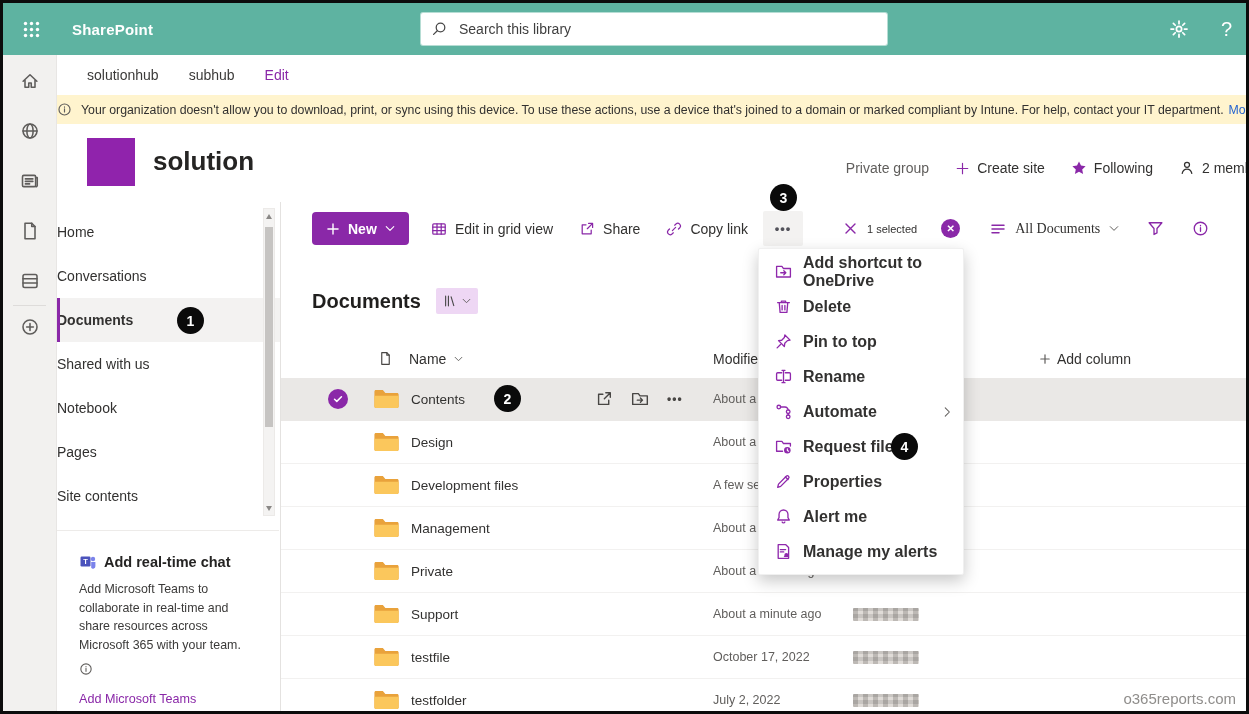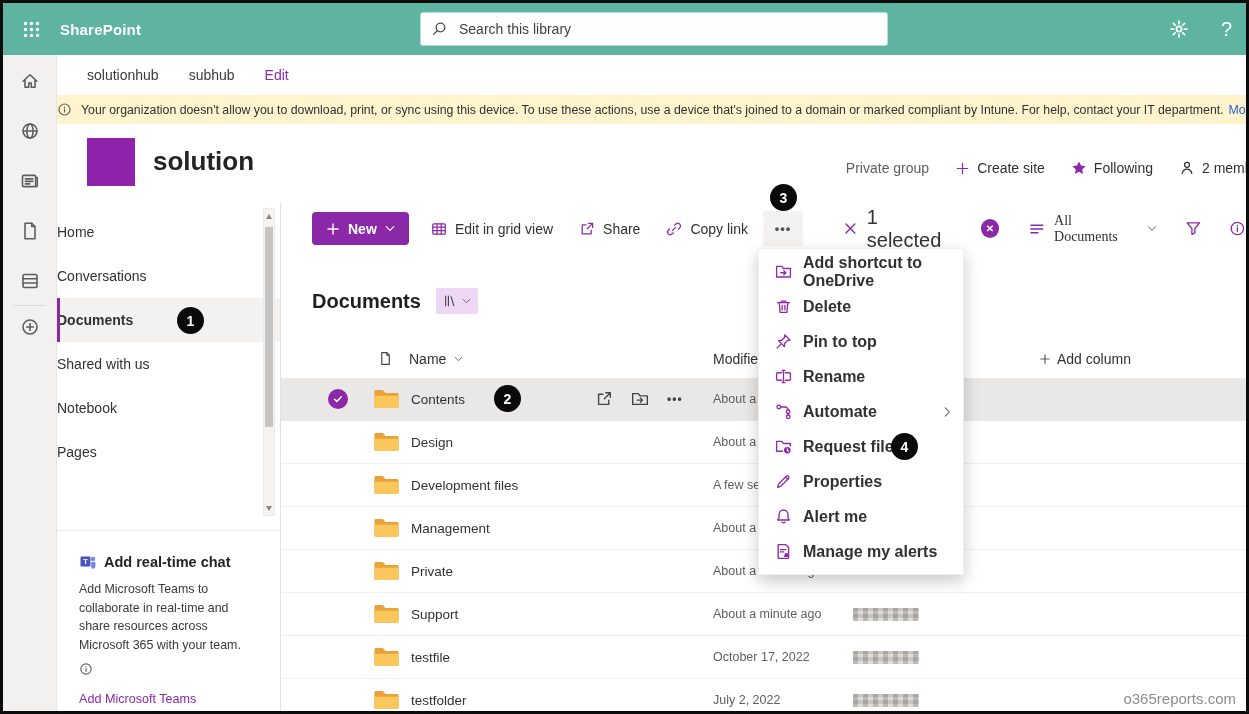--- a/index.html
+++ b/index.html
@@ -6,21 +6,21 @@
   #screen{
     position:relative;width:1249px;height:714px;box-sizing:border-box;
     background:#fff;border:3px solid #0c0c0c;overflow:hidden;
     font-family:"Liberation Sans",sans-serif;color:#323130;
   }
   #screen *{box-sizing:border-box;}
   svg{display:block;}
   .ic{stroke:currentColor;fill:none;stroke-width:1.25;stroke-linecap:round;stroke-linejoin:round;}
 
   
-  .topbar{position:absolute;left:0;top:0;right:0;height:52px;background:#5eb3a1;display:flex;align-items:center;}
+  .topbar{position:absolute;left:0;top:0;right:0;height:52px;background:#5eb3a1;display:flex;align-items:center;gap:12px;}
   .waffle{margin-left:13px;width:30px;height:30px;display:flex;align-items:center;justify-content:center;cursor:pointer;}
   .brand{color:#fff;font-size:15px;font-weight:700;margin-left:14px;letter-spacing:.2px;}
   .searchbox{position:absolute;left:418px;top:10px;width:466px;height:32px;background:#fff;border-radius:2px;display:flex;align-items:center;padding:0 10px;box-shadow:0 0 0 1px rgba(255,255,255,.55);}
   .searchbox input{border:none;outline:none;flex:1;font-size:14px;margin-left:10px;font-family:"Liberation Sans",sans-serif;color:#333;background:transparent;}
   .searchbox input::placeholder{color:#3f3f3f;opacity:1;}
   .tb-right-icons{position:absolute;right:14px;top:0;height:52px;display:flex;align-items:center;gap:32px;color:#fff;}
   .help-q{font-size:20px;color:#fff;cursor:pointer;}
 
   
   .rail{position:absolute;left:0;top:52px;width:54px;bottom:0;background:#f2f1ef;border-right:1px solid #e8e6e4;}
@@ -73,21 +73,21 @@
   .main{position:absolute;left:278px;top:199px;right:0;bottom:0;background:#fff;}
 
   .btn-new{position:absolute;left:31px;top:10px;height:33px;background:#8a28a8;border:none;border-radius:4px;color:#fff;font-size:14px;font-weight:700;display:flex;align-items:center;gap:8px;padding:0 14px;cursor:pointer;font-family:"Liberation Sans",sans-serif;}
   .tb-left{position:absolute;left:150px;top:10px;height:33px;display:flex;align-items:center;gap:26px;}
   .tb-btn{display:flex;align-items:center;gap:8px;font-size:14px;color:#323130;cursor:pointer;}
   .tb-btn .ticon{color:#8a28a8;width:16px;height:16px;}
   .more-btn{position:absolute;left:482px;top:9px;width:40px;height:35px;background:#f3f2f1;border-radius:2px;display:flex;align-items:center;justify-content:center;cursor:pointer;color:#52525a;font-size:13px;font-weight:700;letter-spacing:1px;}
   .badge-3{position:absolute;left:489px;top:-18px;}
   .tb-right{position:absolute;left:562px;top:10px;height:33px;display:flex;align-items:center;}
   .x-icon{width:15px;height:15px;color:#8a28a8;cursor:pointer;}
-  .sel-label{margin-left:9px;font-size:20px;color:#323130;}
+  .sel-label{margin-left:9px;font-size:11px;color:#323130;}
   .dismiss{margin-left:24px;width:19px;height:19px;border-radius:50%;background:#8a28a8;color:#fff;font-size:10px;font-weight:700;display:flex;align-items:center;justify-content:center;cursor:pointer;}
   .viewsel{margin-left:30px;display:flex;align-items:center;gap:9px;cursor:pointer;font-family:Liberation Serif, serif;}
   .viewsel .ticon{color:#8a28a8;width:16px;height:16px;}
   .viewsel .lbl{font-size:14px;}
   .chev{width:10px;height:7px;color:#605e5c;}
   .funnel{margin-left:28px;width:17px;height:17px;color:#8a28a8;cursor:pointer;}
   .info-p{margin-left:28px;width:17px;height:17px;color:#8a28a8;cursor:pointer;}
 
   .lib-head{position:absolute;left:31px;top:86px;display:flex;align-items:center;}
   .lib-title{font-size:20px;font-weight:700;color:#201f1e;}
@@ -260,20 +260,24 @@
         <div class="nav-item">
           <span>Notebook</span>
 
         </div>
 
         <div class="nav-item">
           <span>Pages</span>
 
         </div>
 
+        <div class="nav-item">
+          <span>Site contents</span>
+
+        </div>
       </div>
     <div class="sb">
       <div class="ar up">
           <div class="tri-up"></div>
         </div>
       <div class="thumb"></div>
       <div class="ar dn">
           <div class="tri-dn"></div>
         </div>
     </div>

